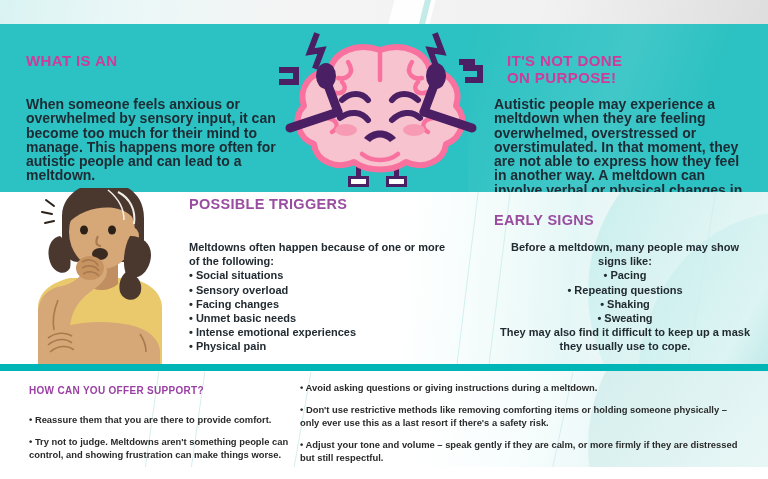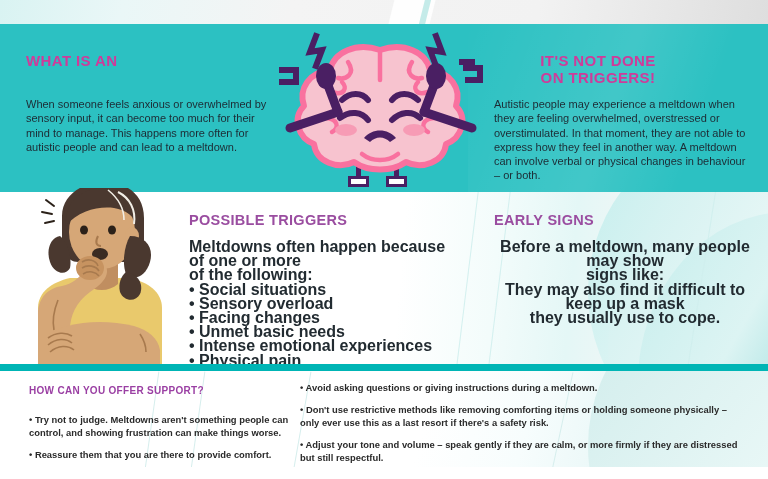--- a/index.html
+++ b/index.html
@@ -76,27 +76,27 @@
     position:absolute;left:60px;top:100px;width:380px;height:2px;
     background:repeating-linear-gradient(90deg,#e0cfe0 0 4px,transparent 4px 9px);
     opacity:.8;
   }
 
   
   .h-top{
     position:absolute;color:#cf3b9a;font-weight:700;font-size:15px;letter-spacing:.4px;line-height:17px;
   }
   .p-top{
-    position:absolute;color:#1d2b34;font-size:11px;line-height:14.3px;font-weight:400;
+    position:absolute;color:#1d2b34;font-size:14px;line-height:14.3px;font-weight:700;
   }
   .h-mid{
     position:absolute;color:#9a4da0;font-weight:700;font-size:14.5px;letter-spacing:.3px;
   }
   .p-mid{
-    position:absolute;color:#222b31;font-size:16px;line-height:14.2px;font-weight:600;
+    position:absolute;color:#222b31;font-size:11px;line-height:14.2px;font-weight:600;
   }
   .h-bot{
     position:absolute;color:#9a3fa3;font-weight:700;font-size:10px;letter-spacing:.3px;
   }
   .p-bot{
     position:absolute;color:#2a2a2a;font-size:9.4px;line-height:13px;font-weight:600;
   }
   .p-bot p{margin:0 0 9px 0;}
   .bullets{margin:0;padding:0;list-style:none;}
   .bullets li{white-space:nowrap;}
@@ -118,23 +118,23 @@
 
   <div class="band band-top">
     <div class="band-tint"></div>
   </div>
 
   <div class="h-top" style="left:26px;top:52px;width:240px;">
     <div>WHAT IS AN</div>
   </div>
   <div class="p-top" style="left:26px;top:97px;width:252px;">When someone feels anxious or overwhelmed by sensory input, it can become too much for their mind to manage. This happens more often for autistic people and can lead to a meltdown.</div>
 
-  <div class="h-top" style="left:473px;top:52px;width:250px;text-align:center;">
+  <div class="h-top" style="left:507px;top:52px;width:250px;">
     <div>IT'S NOT DONE</div>
-    <div>ON TRIGGERS!</div>
+    <div>ON PURPOSE!</div>
   </div>
   <div class="p-top" style="left:494px;top:97px;width:256px;">Autistic people may experience a meltdown when they are feeling overwhelmed, overstressed or overstimulated. In that moment, they are not able to express how they feel in another way. A meltdown can involve verbal or physical changes in behaviour – or both.</div>
 
   <div class="brain">
     <svg width="210" height="172" viewBox="0 0 210 172" xmlns="http://www.w3.org/2000/svg">
 
       <g stroke="#4a1f63" stroke-width="6" fill="none" stroke-linecap="square">
         <path d="M40 14 L34 30 L46 28 L40 44"></path>
         <path d="M160 14 L166 30 L154 28 L160 44"></path>
         <path d="M6 48 L20 48 L20 60 L6 60" stroke-width="6"></path>
@@ -252,58 +252,64 @@
       <path d="M118 146 C 122 152, 124 158, 124 164" stroke="#a87a4e" stroke-width="1.6" fill="none"></path>
 
       <g stroke="#2b2119" stroke-width="2" stroke-linecap="round">
         <path d="M32 18 L24 12"></path>
         <path d="M30 26 L20 24"></path>
         <path d="M32 33 L23 35"></path>
       </g>
     </svg>
   </div>
 
-  <div class="h-mid" style="left:189px;top:212px;">POSSIBLE TRIGGERS</div>
+  <div class="h-mid" style="left:189px;top:196px;">POSSIBLE TRIGGERS</div>
   <div class="p-mid" style="left:189px;top:240px;width:270px;">
     <div>Meltdowns often happen because of one or more</div>
     <div>of the following:</div>
     <ul class="bullets">
       <li>• Social situations</li>
       <li>• Sensory overload</li>
       <li>• Facing changes</li>
       <li>• Unmet basic needs</li>
       <li>• Intense emotional experiences</li>
       <li>• Physical pain</li>
     </ul>
   </div>
 
   <div class="h-mid" style="left:494px;top:212px;">EARLY SIGNS</div>
   <div class="p-mid" style="left:494px;top:240px;width:262px;text-align:center;">
     <div>Before a meltdown, many people may show</div>
     <div>signs like:</div>
+    <ul class="bullets">
+      <li>• Pacing</li>
+      <li>• Repeating questions</li>
+      <li>• Shaking</li>
+      <li>• Sweating</li>
+    </ul>
     <div>They may also find it difficult to keep up a mask</div>
     <div>they usually use to cope.</div>
   </div>
 
   <div class="divider"></div>
 
   <div class="bottom">
     <div class="bot-arc"></div>
     <div class="bot-line" style="left:150px;transform:rotate(8deg);"></div>
     <div class="bot-line" style="left:196px;transform:rotate(8deg);"></div>
     <div class="bot-line" style="left:300px;transform:rotate(10deg);"></div>
     <div class="bot-line" style="left:560px;transform:rotate(12deg);"></div>
     <div class="bot-dots"></div>
   </div>
 
   <div class="h-bot" style="left:29px;top:385px;">HOW CAN YOU OFFER SUPPORT?</div>
 
   <div class="p-bot" style="left:29px;top:413px;width:268px;">
+    <p>• Reassure them that you are there to provide comfort.</p>
     <p>• Try not to judge. Meltdowns aren't something people can control, and showing frustration can make things worse.</p>
-    <p>• Reassure them that you are there to provide comfort.</p>
   </div>
 
   <div class="p-bot" style="left:300px;top:381px;width:448px;">
     <p>• Avoid asking questions or giving instructions during a meltdown.</p>
     <p>• Don't use restrictive methods like removing comforting items or holding someone physically – only ever use this as a last resort if there's a safety risk.</p>
     <p>• Adjust your tone and volume – speak gently if they are calm, or more firmly if they are distressed but still respectful.</p>
   </div>
 
 </div>
 

